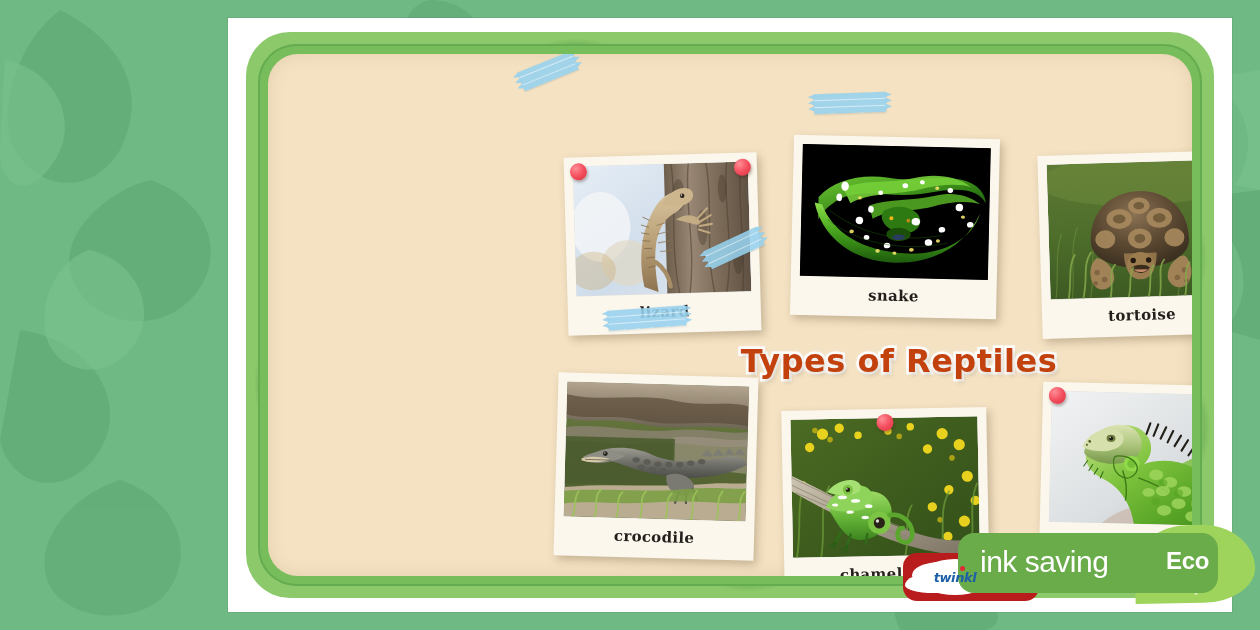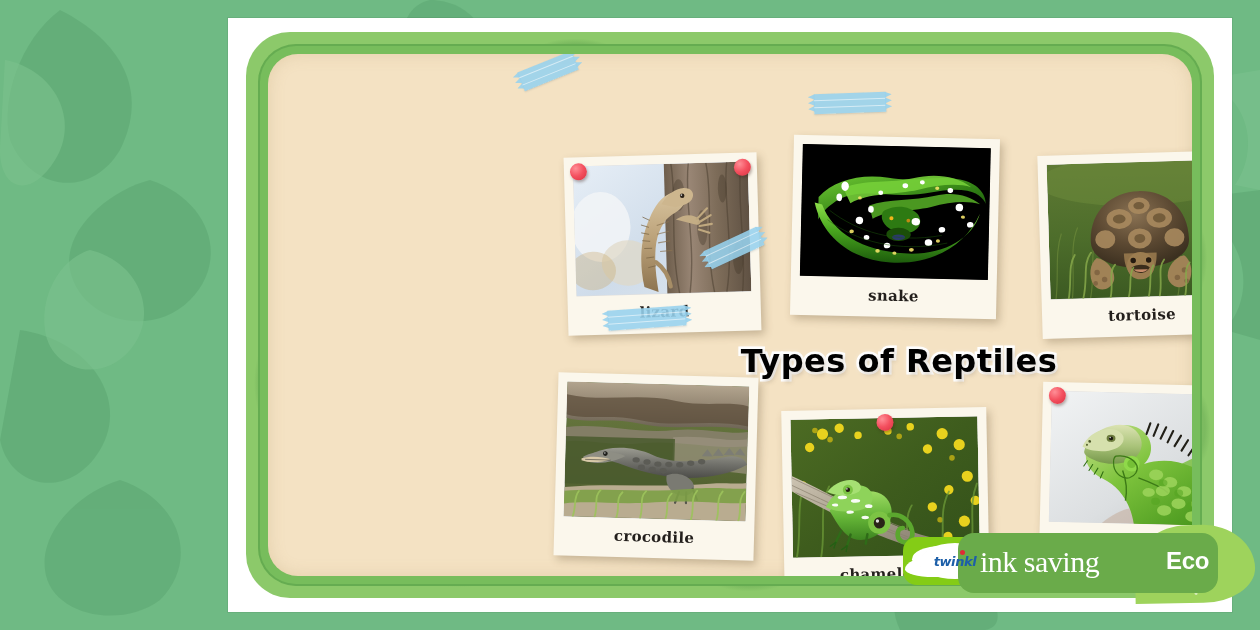--- a/index.html
+++ b/index.html
@@ -171,21 +171,21 @@
   .poster-title {
     position: absolute;
     left: 466px;
     top: 288px;
     width: 330px;
     text-align: center;
     font-family: "DejaVu Sans", sans-serif;
     font-weight: bold;
     font-size: 32px;
     letter-spacing: 0.5px;
-    color: #000000;
+    color: #c2410c;
     z-index: 9;
     white-space: nowrap;
     -webkit-text-stroke: 5px #ffffff;
     paint-order: stroke fill;
     text-shadow:
        0 0 6px rgba(255,255,255,0.9),
        2px 3px 4px rgba(120,95,60,0.35);
   }
 
   
@@ -212,24 +212,24 @@
     top: 8px;
     bottom: 8px;
     width: 3px;
     margin-left: -1px;
     background: rgba(255,255,255,0.55);
     border-radius: 2px;
   }
   .eco-twinkl-plate {
     position: absolute;
     left: 0;
-    top: 4px;
+    top: 20px;
     width: 136px;
     height: 48px;
-    background: #84cc16;
+    background: #b91c1c;
     border-radius: 14px;
   }
   .eco-cloud {
     position: absolute;
     left: 16px;
     top: 6px;
     width: 72px;
     height: 36px;
     background: #ffffff;
     border-radius: 50% 50% 50% 50% / 56% 56% 44% 44%;
@@ -268,21 +268,21 @@
     top: 0;
     width: 260px;
     height: 60px;
     background: #6aab4a;
     border-radius: 16px;
   }
   .eco-pill .ink-label {
     position: absolute;
     left: 22px;
     top: 12px;
-    font-family: Liberation Serif, serif;
+    font-family: Liberation Sans, sans-serif;
     font-size: 30px;
     color: #ffffff;
     letter-spacing: -0.5px;
     line-height: 34px;
   }
   .eco-word {
     position: absolute;
     left: 263px;
     top: 14px;
     font-family: "Liberation Sans", sans-serif;

